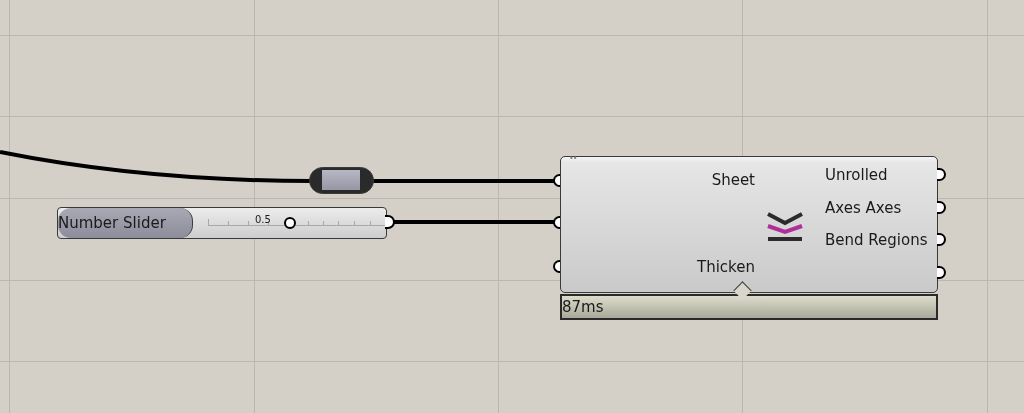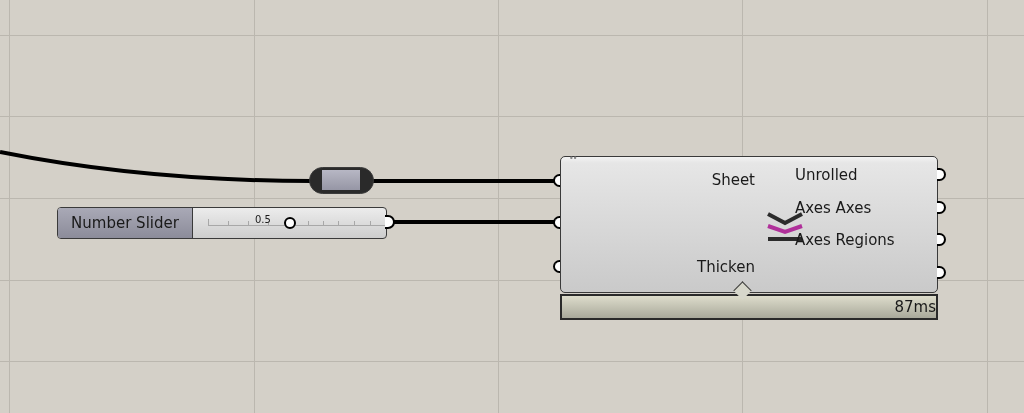--- a/index.html
+++ b/index.html
@@ -27,21 +27,21 @@
   
   .slider {
     position:absolute; left:57px; top:207px; width:330px; height:32px;
     box-sizing:border-box; border:1px solid #3a3a3a; border-radius:4px;
     background:linear-gradient(#ececec,#cdcdcd); overflow:hidden;
   }
   .slider-label {
     position:absolute; left:0; top:0; width:134px; height:30px;
     background:linear-gradient(#a9a9b6,#8c8c9a);
     border-right:1px solid #3a3a3a;
-    font-size:15px; color:#1a1a1a; line-height:30px; text-align:center;
+    font-size:15px; color:#1a1a1a; line-height:30px; text-align:left;border-radius:13px;
   }
   .slider-track { position:absolute; left:150px; top:8px; width:178px; height:9px; border-bottom:1px solid #a8a8a8; }
   .tick { position:absolute; bottom:0; width:1px; height:6px; background:#a8a8a8; }
   .slider-value {
     position:absolute; left:195px; top:6px; font-size:10px; color:#1a1a1a;
     background:transparent; padding:0 2px;
   }
   .slider-grip {
     position:absolute; left:226px; top:9px; width:8px; height:8px;
     border:2.5px solid #000; border-radius:50%; background:#fff;
@@ -56,42 +56,42 @@
   .component {
     position:absolute; left:560px; top:156px; width:378px; height:137px;
     box-sizing:border-box; border:1px solid #3a3a3a; border-radius:5px;
     background:linear-gradient(#f3f3f3 0px,#e6e6e6 6px,#dadada 60px,#c9c9c9 137px);
   }
   .comp-dots { position:absolute; left:8px; top:-1px; font-size:8px; color:#888; letter-spacing:-1px; line-height:6px; }
   .comp-input-label, .comp-output-label {
     position:absolute; font-size:15px; color:#1a1a1a; white-space:nowrap;
   }
   .comp-input-label { right:182px; text-align:left; }
-  .comp-output-label { left:234px;text-align:right; }
+  .comp-output-label { left:264px;text-align:right; }
   .comp-icon { position:absolute; left:204px; top:50px; width:40px; height:36px; }
   .port-in {
     position:absolute; left:553px; width:9px; height:13px;
     border:2.5px solid #000; border-right:none; border-radius:8px 0 0 8px; background:#fff;
     box-sizing:border-box;
   }
   .port-out {
     position:absolute; left:937px; width:9px; height:13px;
     border:2.5px solid #000; border-left:none; border-radius:0 8px 8px 0; background:#fff;
     box-sizing:border-box;
   }
   .notch {
     position:absolute; left:736px; top:284px; width:12px; height:12px;
     background:#d7d7cb; transform:rotate(45deg);
     border-left:1px solid #3a3a3a; border-top:1px solid #3a3a3a;
   }
   .profiler {
     position:absolute; left:560px; top:294px; width:378px; height:26px;
     box-sizing:border-box; border:2px solid #2a2a2a;
     background:linear-gradient(#dddccb,#a9a99b);
-    font-size:15px; color:#1a1a1a; text-align:right; line-height:23px;
+    font-size:15px; color:#1a1a1a; text-align:left; line-height:23px;
   }
 </style>
 </head>
 <body>
 
 <div class="canvas">
   <div class="gridline-v" style="left:9px"></div>
   <div class="gridline-v" style="left:254px"></div>
   <div class="gridline-v" style="left:498px"></div>
   <div class="gridline-v" style="left:742px"></div>
@@ -142,21 +142,21 @@
     <span class="comp-input-label" style="top:101px">Thicken</span>
 
     <svg class="comp-icon" viewBox="0 0 40 36">
       <polyline points="3,7 20,16 37,7" stroke="#2b2b2b" stroke-width="4" fill="none"></polyline>
       <polyline points="3,19 20,25 37,19" stroke="#b0309a" stroke-width="4" fill="none"></polyline>
       <line x1="3" y1="32" x2="37" y2="32" stroke="#2b2b2b" stroke-width="4"></line>
     </svg>
 
     <span class="comp-output-label" style="top:9px">Unrolled</span>
     <span class="comp-output-label" style="top:42px">Axes Axes</span>
-    <span class="comp-output-label" style="top:74px">Axes Regions</span>
+    <span class="comp-output-label" style="top:74px">Bend Regions</span>
   </div>
 
   <div class="port-out" style="top:168px"></div>
   <div class="port-out" style="top:201px"></div>
   <div class="port-out" style="top:233px"></div>
   <div class="port-out" style="top:266px"></div>
 
   <div class="profiler">87ms</div>
   <div class="notch"></div>
 </div>

